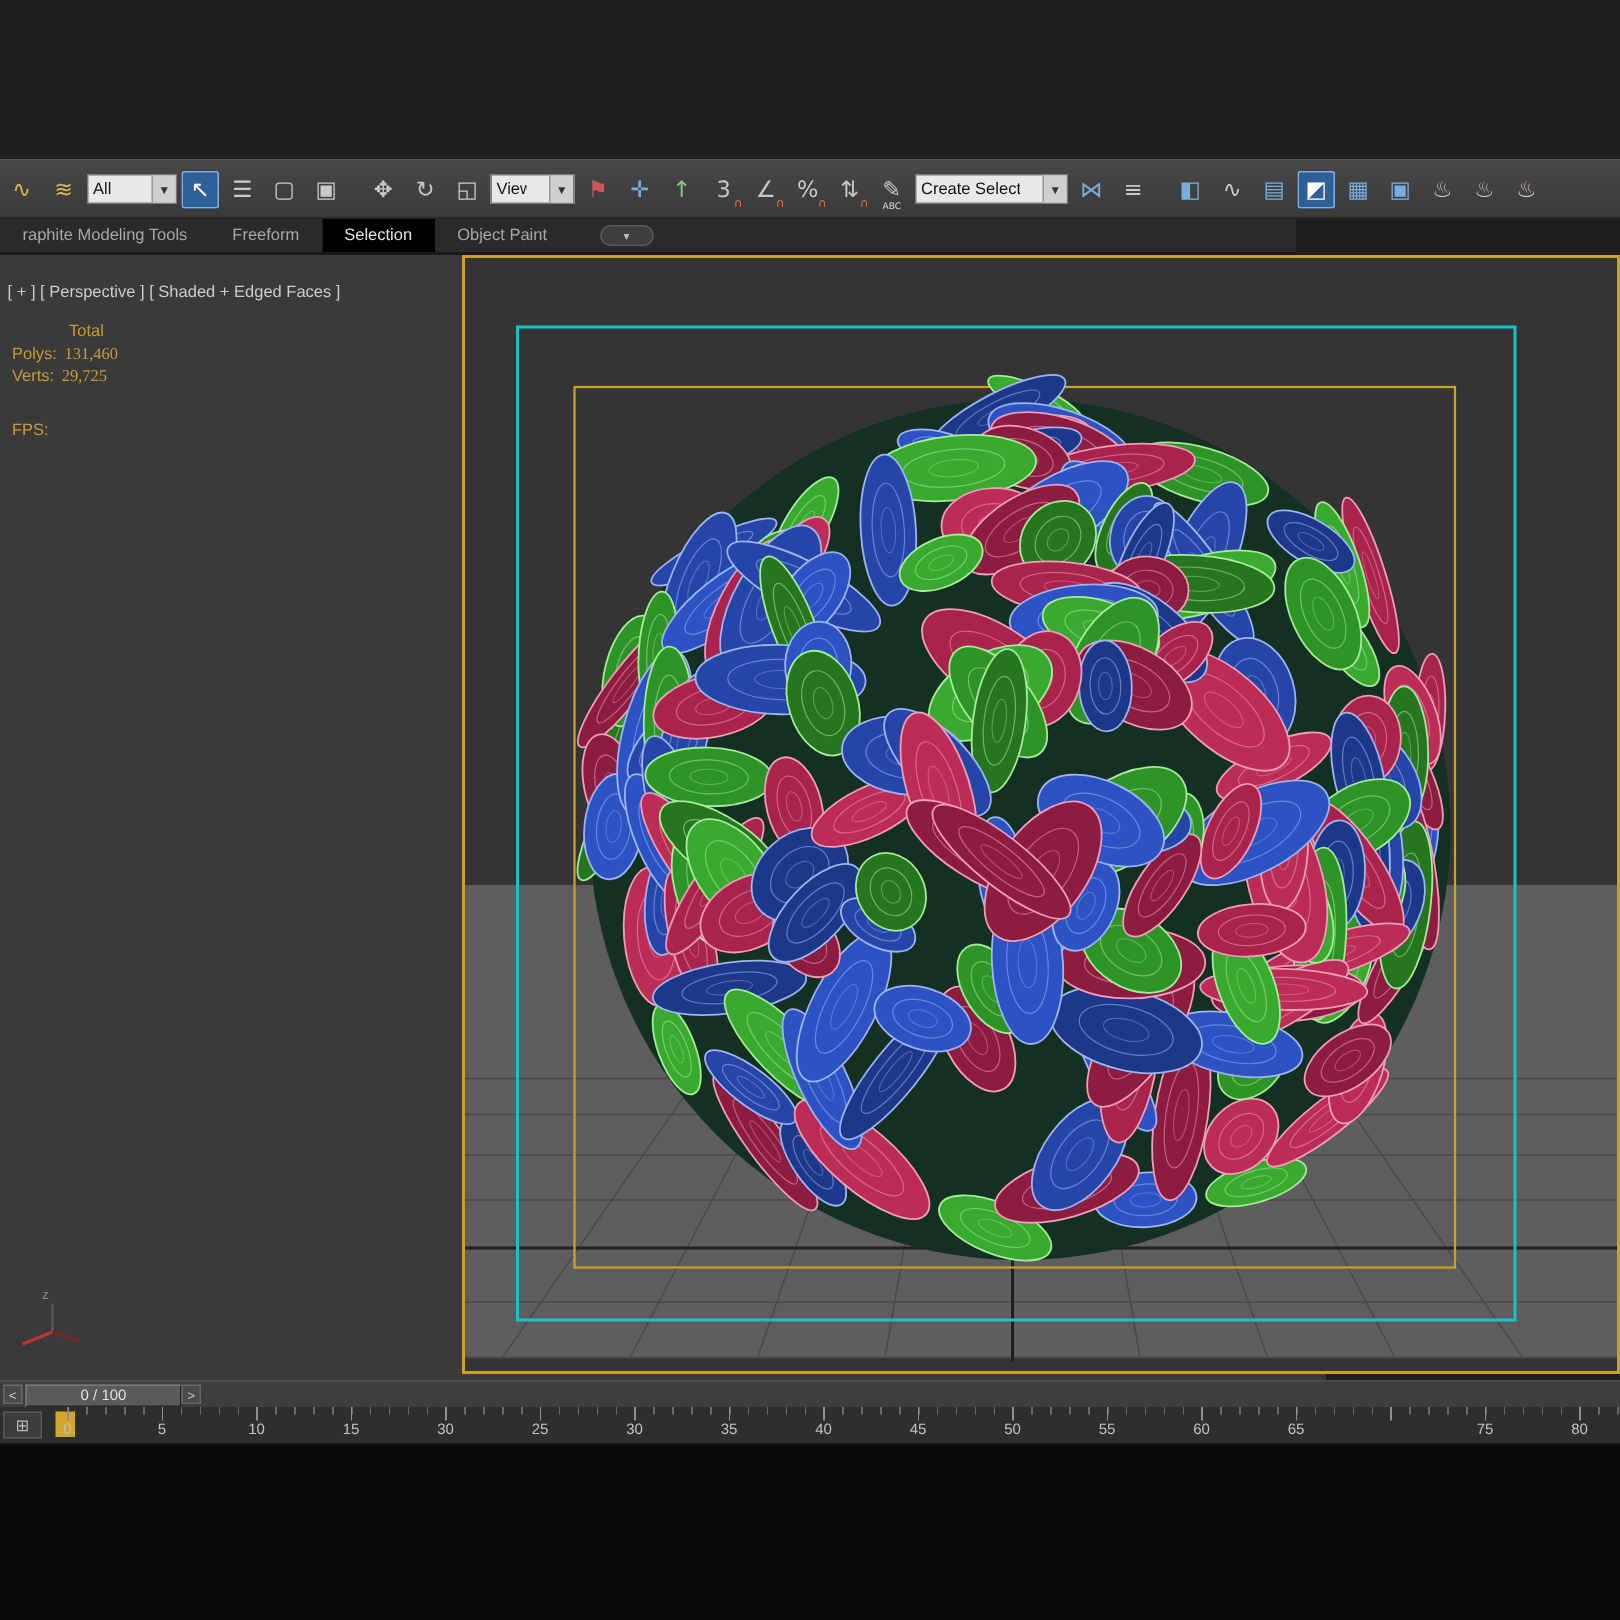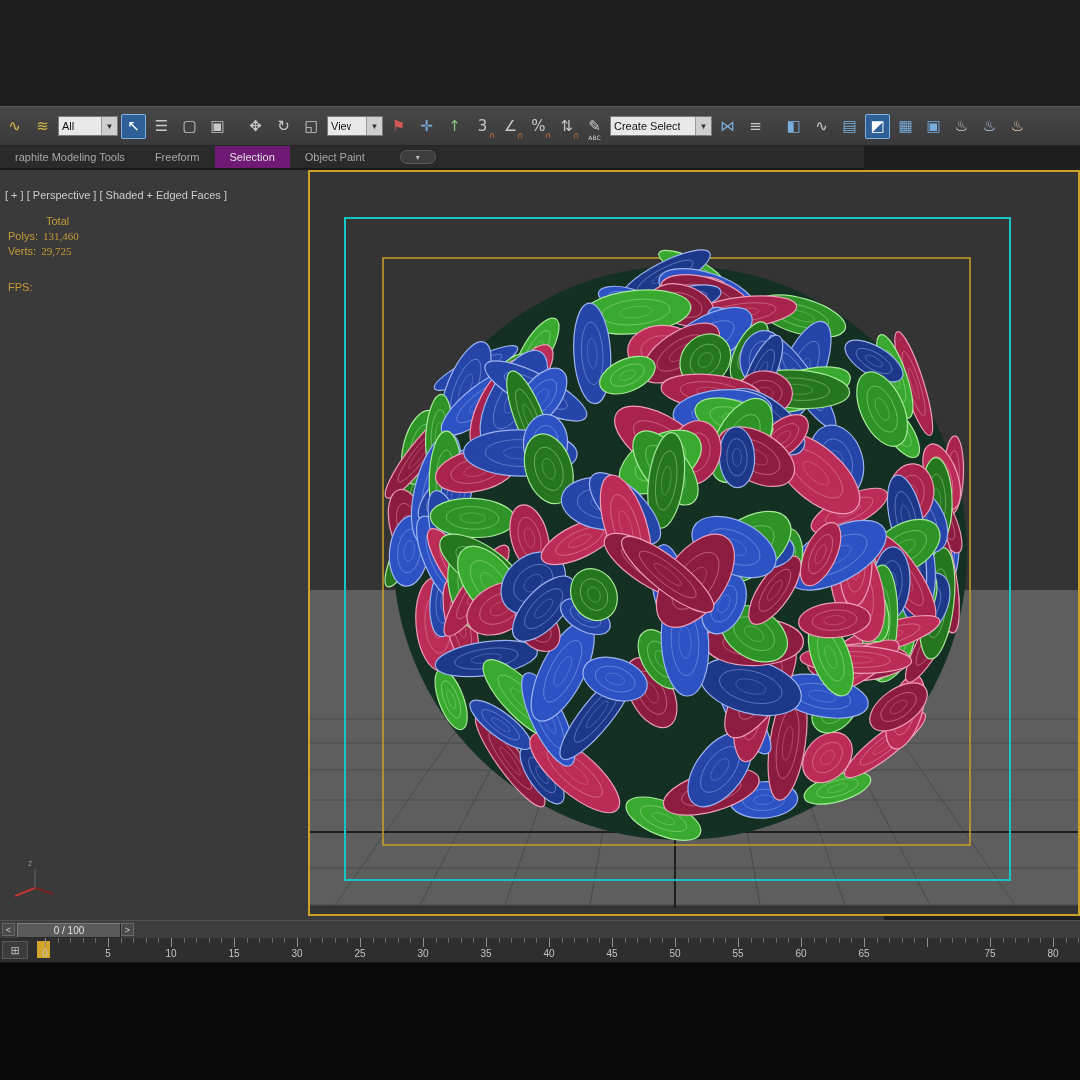--- a/index.html
+++ b/index.html
@@ -20,21 +20,21 @@
   .combo{height:20px;flex:0 0 auto;background:#e9e9e9;border:1px solid #7a7a7a;display:flex;
          align-items:center;font-size:11px;color:#111;box-sizing:border-box;gap:15px;}
   .combo-text{padding:0 3px;white-space:nowrap;overflow:hidden;flex:1;}
   .combo-arrow{width:15px;align-self:stretch;background:#cfcfcf;border-left:1px solid #9a9a9a;
                font-size:8px;display:flex;align-items:center;justify-content:center;color:#333;}
 
   
   .ribbon{position:absolute;left:0;top:146px;width:864px;height:22px;background:#2a2a2a;
           display:flex;align-items:stretch;font-size:11px;color:#a8a8a8;border-bottom:2px solid #191919;}
   .rtab{padding:0 15px;display:flex;align-items:center;white-space:nowrap;}
-  .rtab.active{background:#701a75;color:#e2e2e2;}
+  .rtab.active{background:#000000;color:#e2e2e2;}
   .ribbon-pill{margin:4px 0 4px 20px;width:34px;border-radius:8px;background:#3d3d3d;
                border:1px solid #5a5a5a;color:#bbb;font-size:8px;display:flex;align-items:center;justify-content:center;}
 
   
   .workspace{position:absolute;left:0;top:170px;width:884px;height:750px;background:#3a3a3a;}
   .vp-label{position:absolute;left:5px;top:19px;font-size:11px;color:#cccccc;}
   .stats{position:absolute;left:8px;top:44px;font-size:11px;color:#c79b35;line-height:15px;}
   .stat-total{margin-left:38px;}
   .stat-fps{margin-top:21px;}
   .stats .val{margin-left:5px;font-family:Liberation Serif, serif;}

